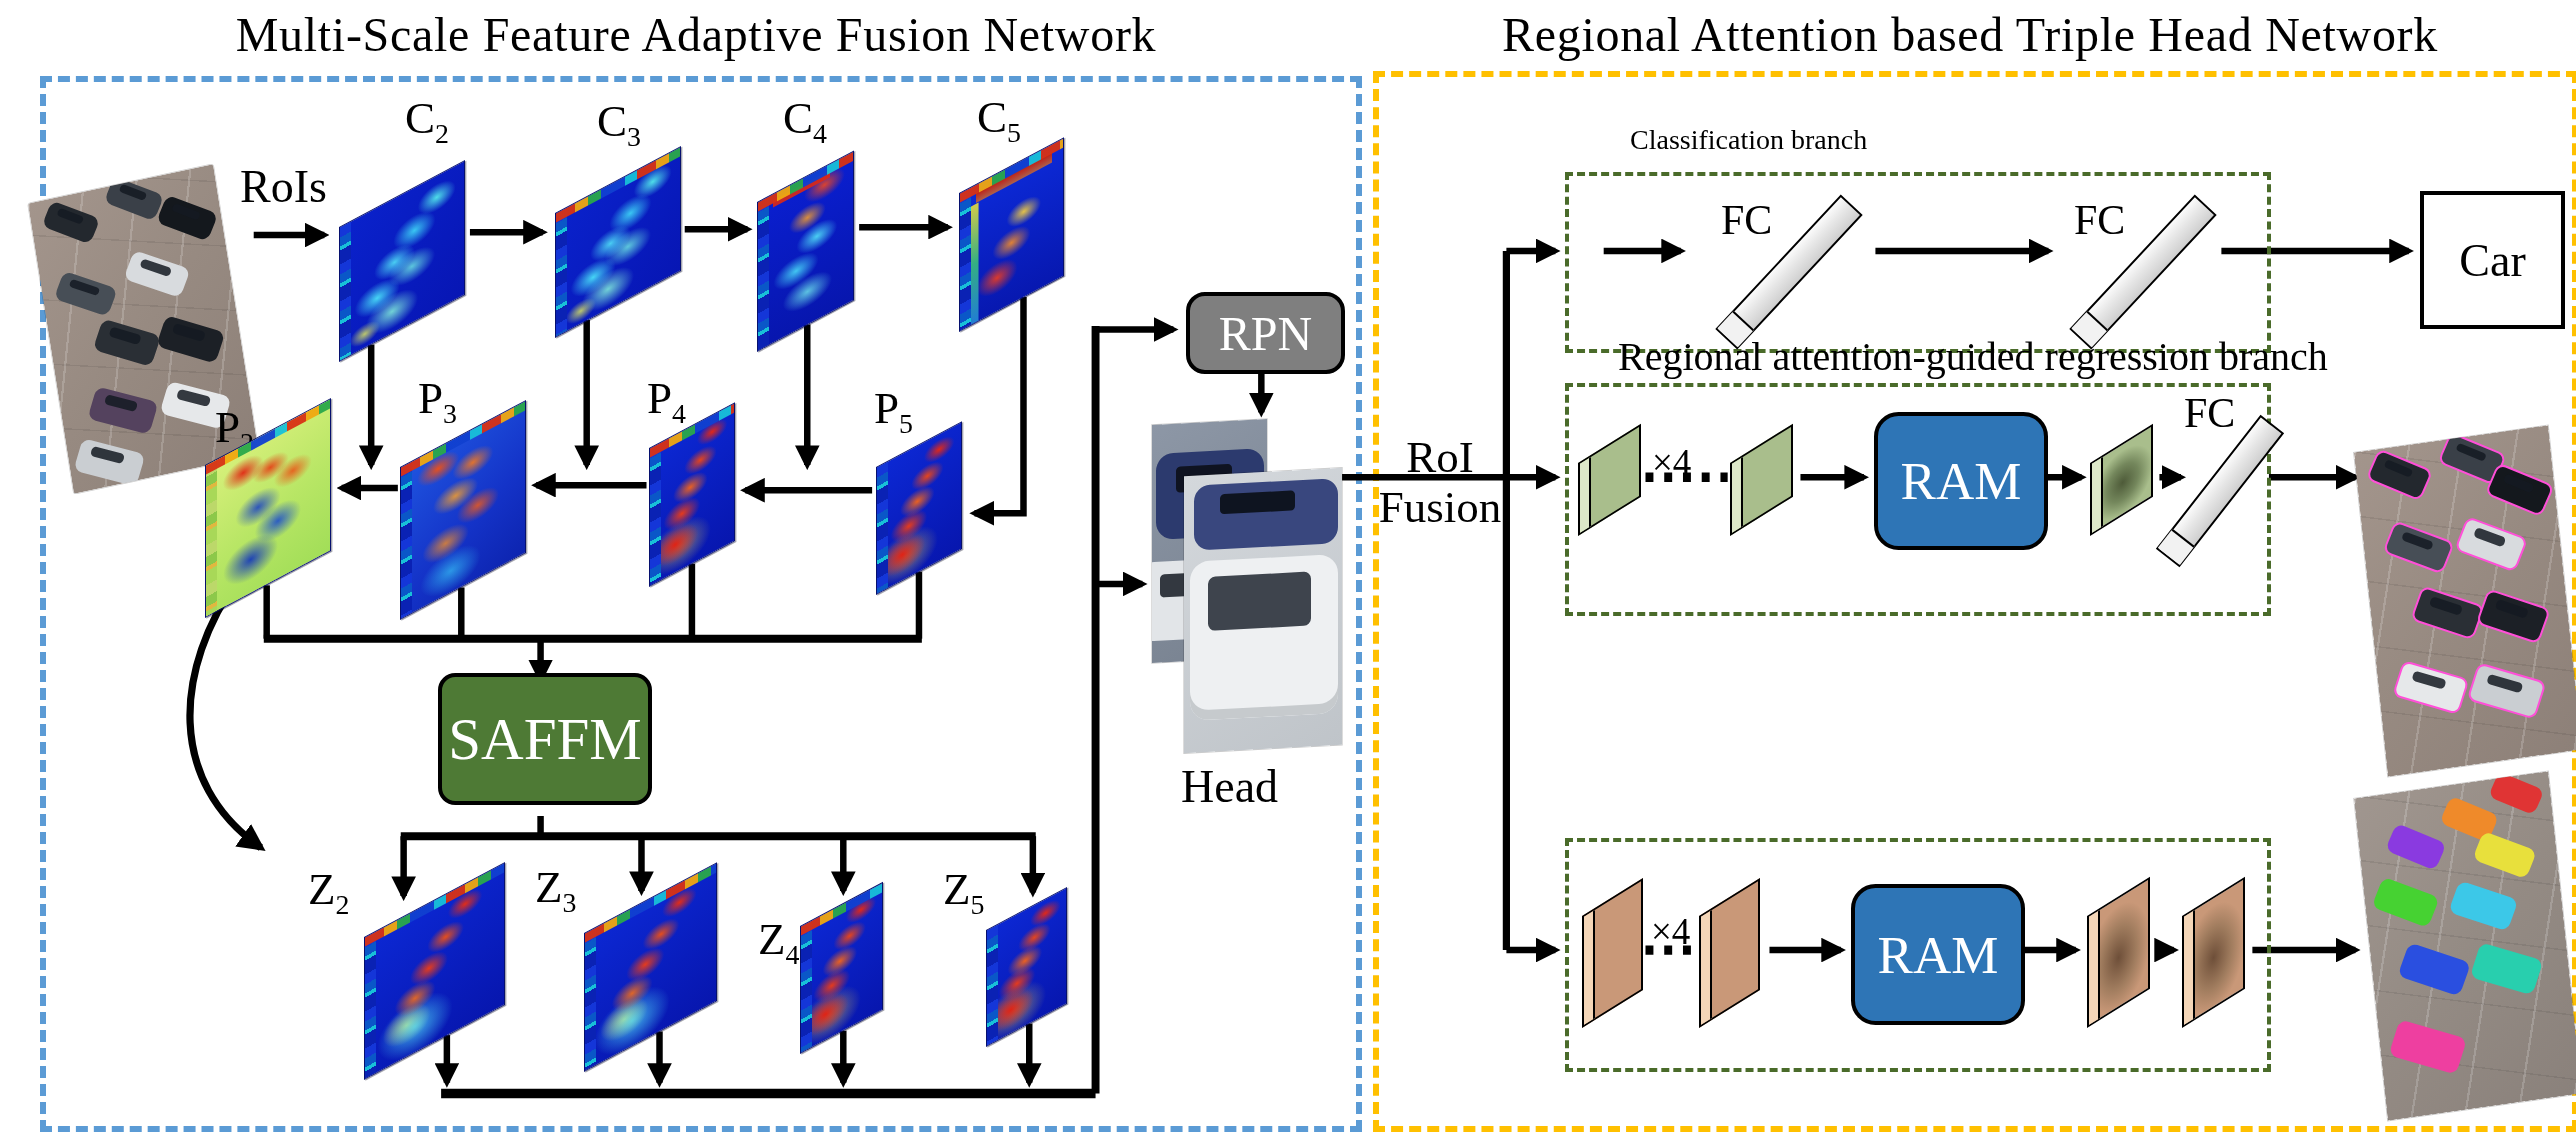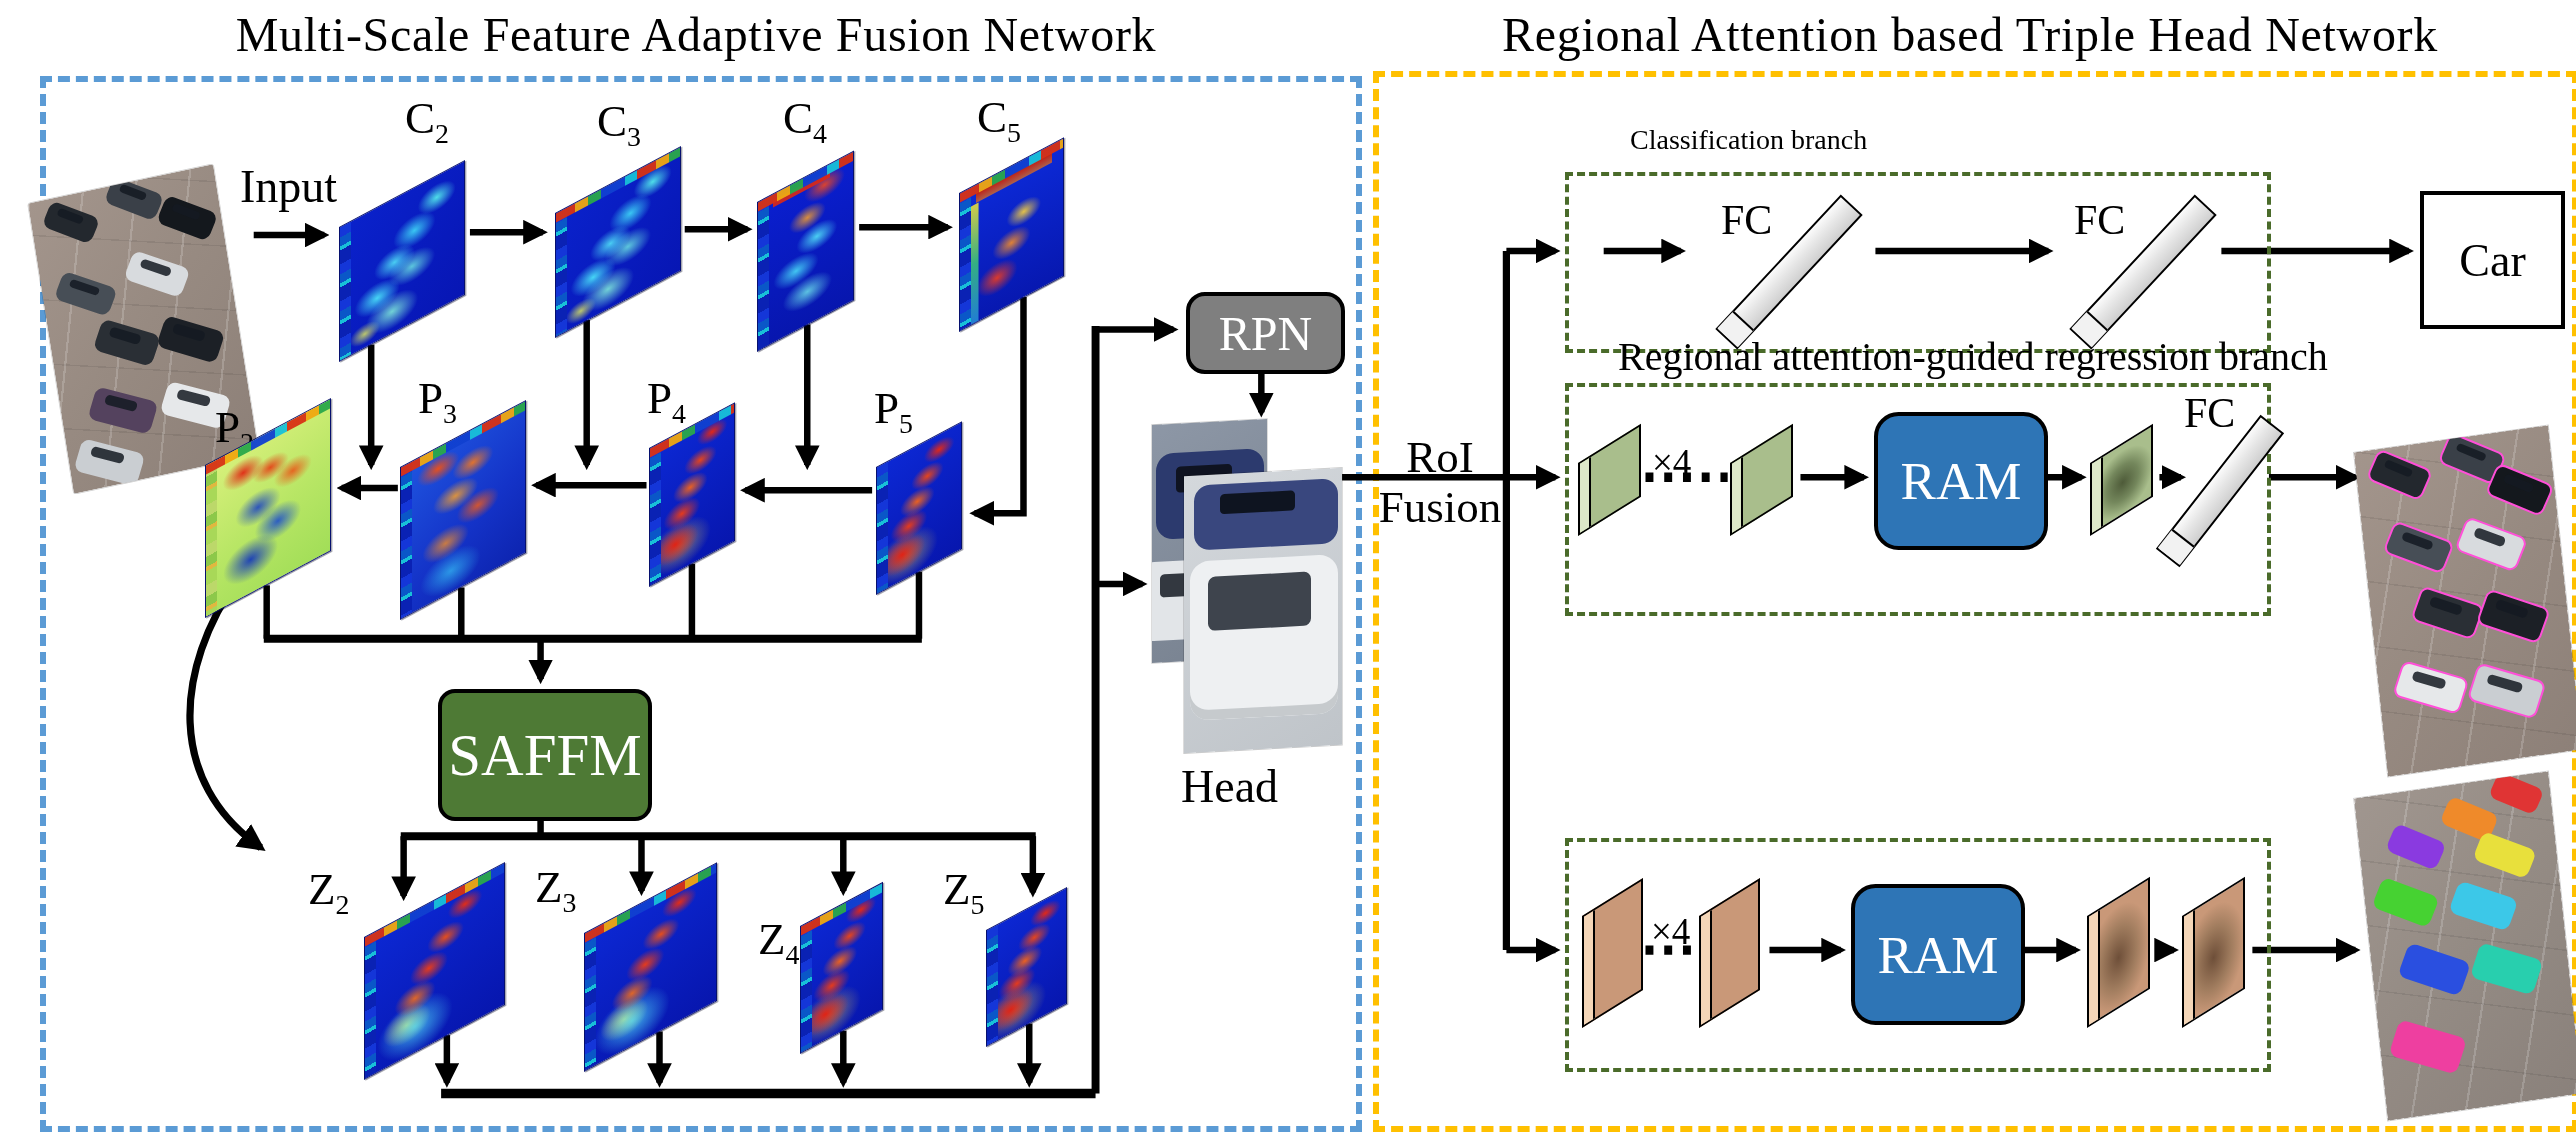--- a/index.html
+++ b/index.html
@@ -218,21 +218,21 @@
         <div class="win"></div>
       </div>
     <div class="car" style="left:101px;top:216px;width:66px;height:33px;background:#e6e8ea;transform:rotate(26deg);">
         <div class="win"></div>
       </div>
     <div class="car" style="left:7.2px;top:254px;width:66px;height:33px;background:#caced2;transform:rotate(26deg);">
         <div class="win"></div>
       </div>
   </div>
 
-  <div class="txt" style="left:240px;top:160px;font-size:46px;">Input</div>
+  <div class="txt" style="left:240px;top:160px;font-size:46px;">RoIs</div>
 
   <div class="map-label" style="left:405px;top:92px;"><span>C</span><sub>2</sub></div>
   <div class="map-label" style="left:597px;top:95px;"><span>C</span><sub>3</sub></div>
   <div class="map-label" style="left:783px;top:92px;"><span>C</span><sub>4</sub></div>
   <div class="map-label" style="left:977px;top:91px;"><span>C</span><sub>5</sub></div>
 
   <div class="slab" style="left:339px;top:227px;width:126px;">
     <div class="sface hm-edge" style="height:133px;">
         <div class="sside"></div>
       </div>
@@ -278,21 +278,21 @@
         <div class="sside"></div>
         <div class="stop"></div>
       </div>
   </div>
   <div class="slab" style="left:876px;top:467px;width:86px;">
     <div class="sface hm-hot" style="height:126px;">
         <div class="sside"></div>
       </div>
   </div>
 
-  <div class="module saffm" style="left:438px;top:689px;width:206px;height:124px;border-radius:17px;">
+  <div class="module saffm" style="left:438px;top:673px;width:206px;height:124px;">
     <span>SAFFM</span>
   </div>
 
   <div class="map-label" style="left:308px;top:863px;"><span>Z</span><sub>2</sub></div>
   <div class="map-label" style="left:535px;top:861px;"><span>Z</span><sub>3</sub></div>
   <div class="map-label" style="left:758px;top:913px;"><span>Z</span><sub>4</sub></div>
   <div class="map-label" style="left:943px;top:863px;"><span>Z</span><sub>5</sub></div>
 
   <div class="slab" style="left:364px;top:937px;width:141px;">
     <div class="sface hm-z" style="height:141px;">

